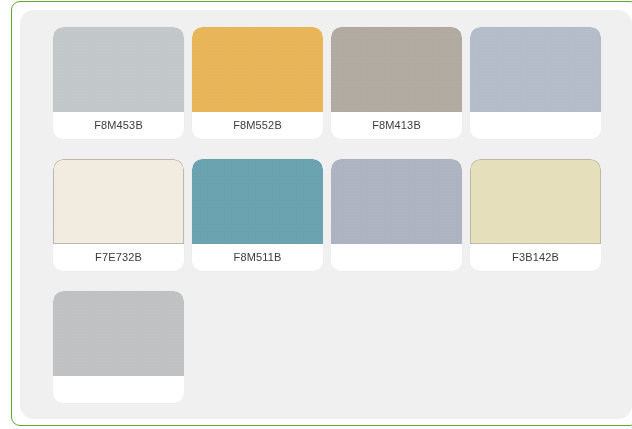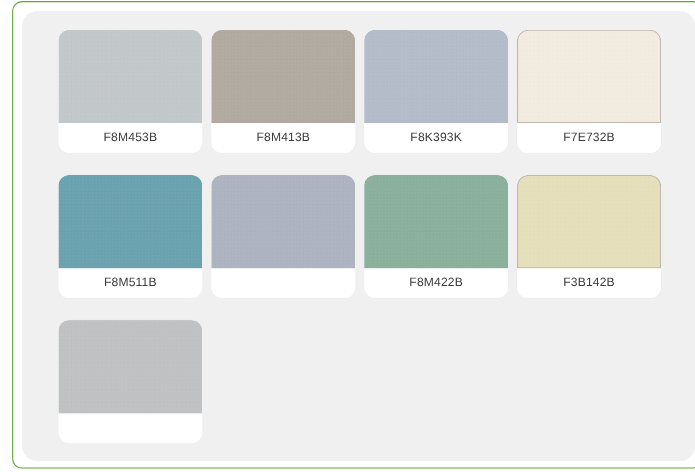--- a/index.html
+++ b/index.html
@@ -101,43 +101,42 @@
 <body>
 
 <div id="app-frame">
   <div id="palette-panel">
     <div id="swatch-grid">
         <div class="swatch-card">
           <div class="swatch-color" style="background-color: rgb(194, 199, 202);"></div>
           <div class="swatch-label">F8M453B</div>
         </div>
         <div class="swatch-card">
+          <div class="swatch-color" style="background-color: rgb(232, 181, 89);"></div>
+          <div class="swatch-label">F8M552B</div>
+        </div>
+        <div class="swatch-card">
           <div class="swatch-color" style="background-color: rgb(177, 170, 160);"></div>
           <div class="swatch-label">F8M413B</div>
         </div>
         <div class="swatch-card">
           <div class="swatch-color" style="background-color: rgb(180, 188, 202);"></div>
-          <div class="swatch-label">F8K393K</div>
         </div>
         <div class="swatch-card">
           <div class="swatch-color outlined" style="background-color: rgb(242, 236, 224);"></div>
           <div class="swatch-label">F7E732B</div>
         </div>
         <div class="swatch-card">
           <div class="swatch-color" style="background-color: rgb(107, 162, 175);"></div>
           <div class="swatch-label">F8M511B</div>
         </div>
         <div class="swatch-card">
           <div class="swatch-color" style="background-color: rgb(173, 179, 192);"></div>
         </div>
         <div class="swatch-card">
-          <div class="swatch-color" style="background-color: rgb(138, 176, 157);"></div>
-          <div class="swatch-label">F8M422B</div>
-        </div>
-        <div class="swatch-card">
           <div class="swatch-color outlined" style="background-color: rgb(229, 223, 188);"></div>
           <div class="swatch-label">F3B142B</div>
         </div>
         <div class="swatch-card">
           <div class="swatch-color" style="background-color: rgb(191, 193, 194);"></div>
         </div>
       </div>
   </div>
 </div>
 

